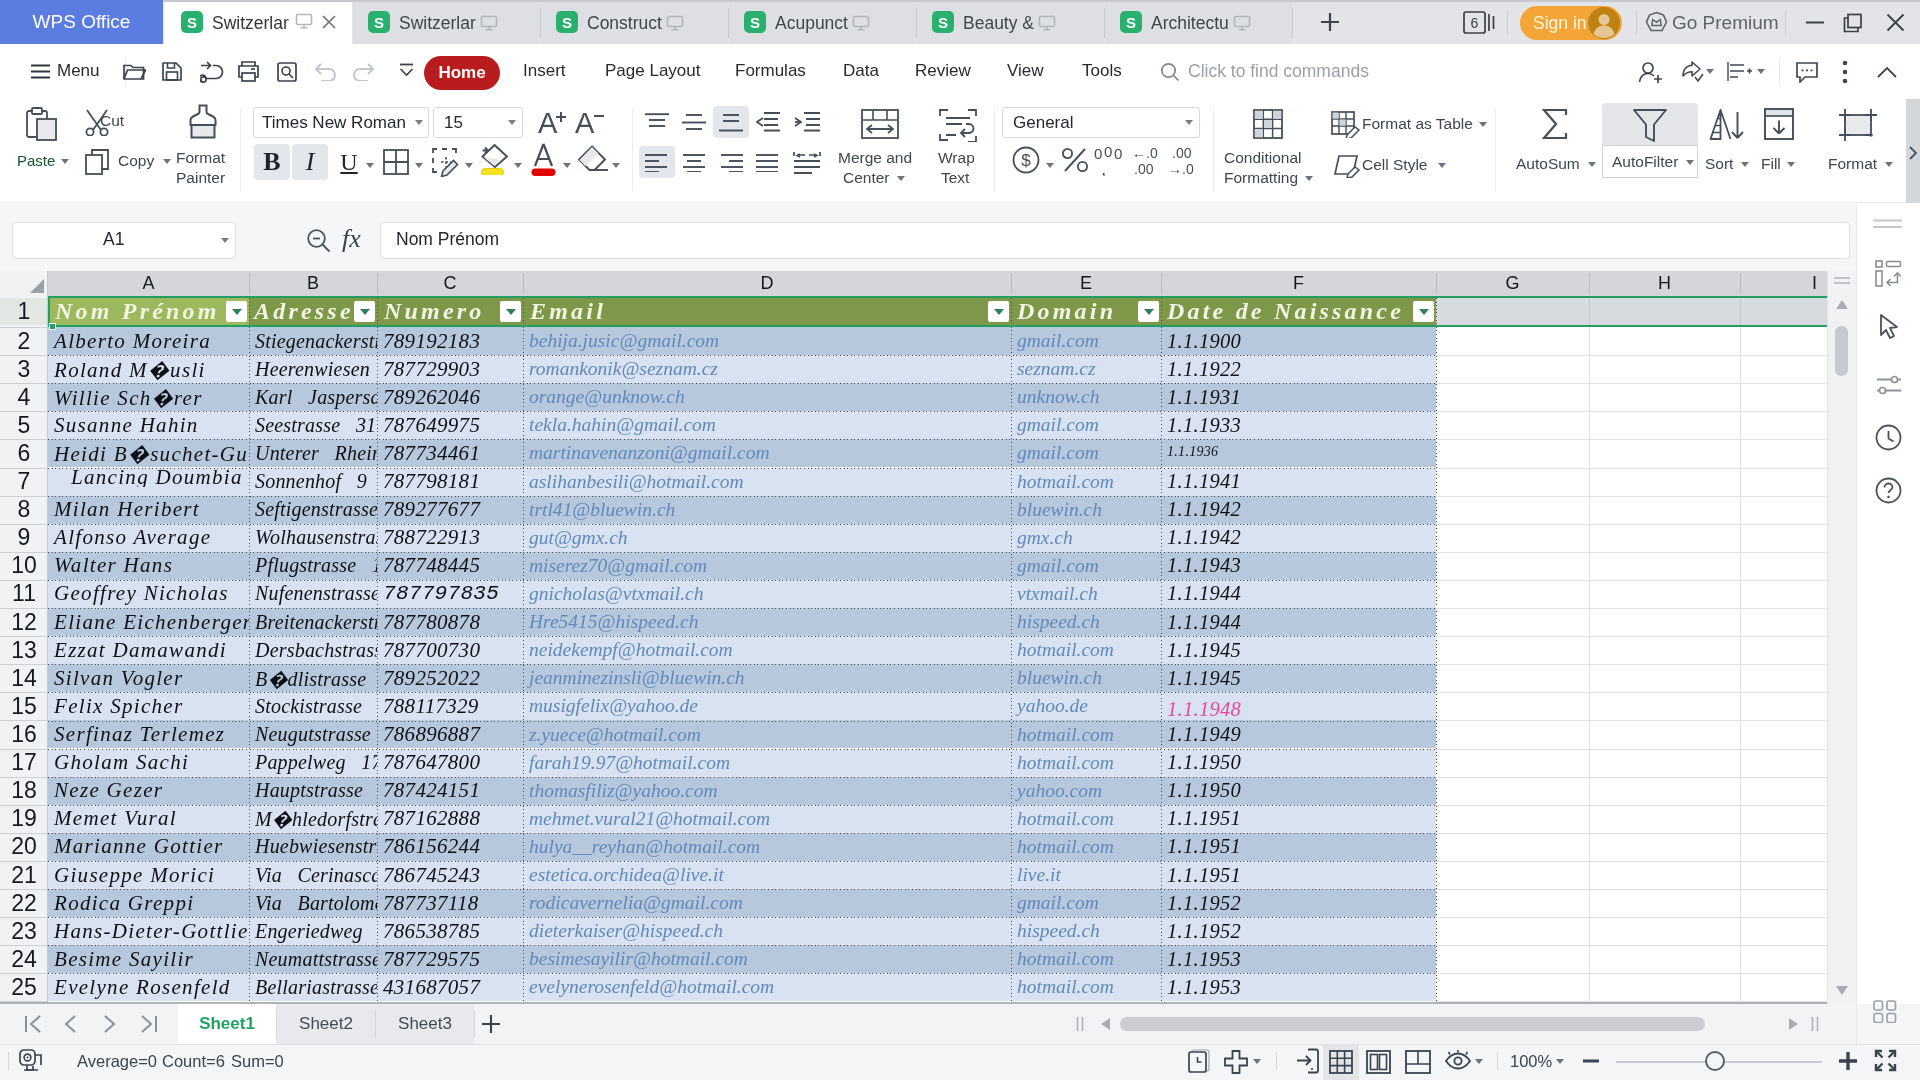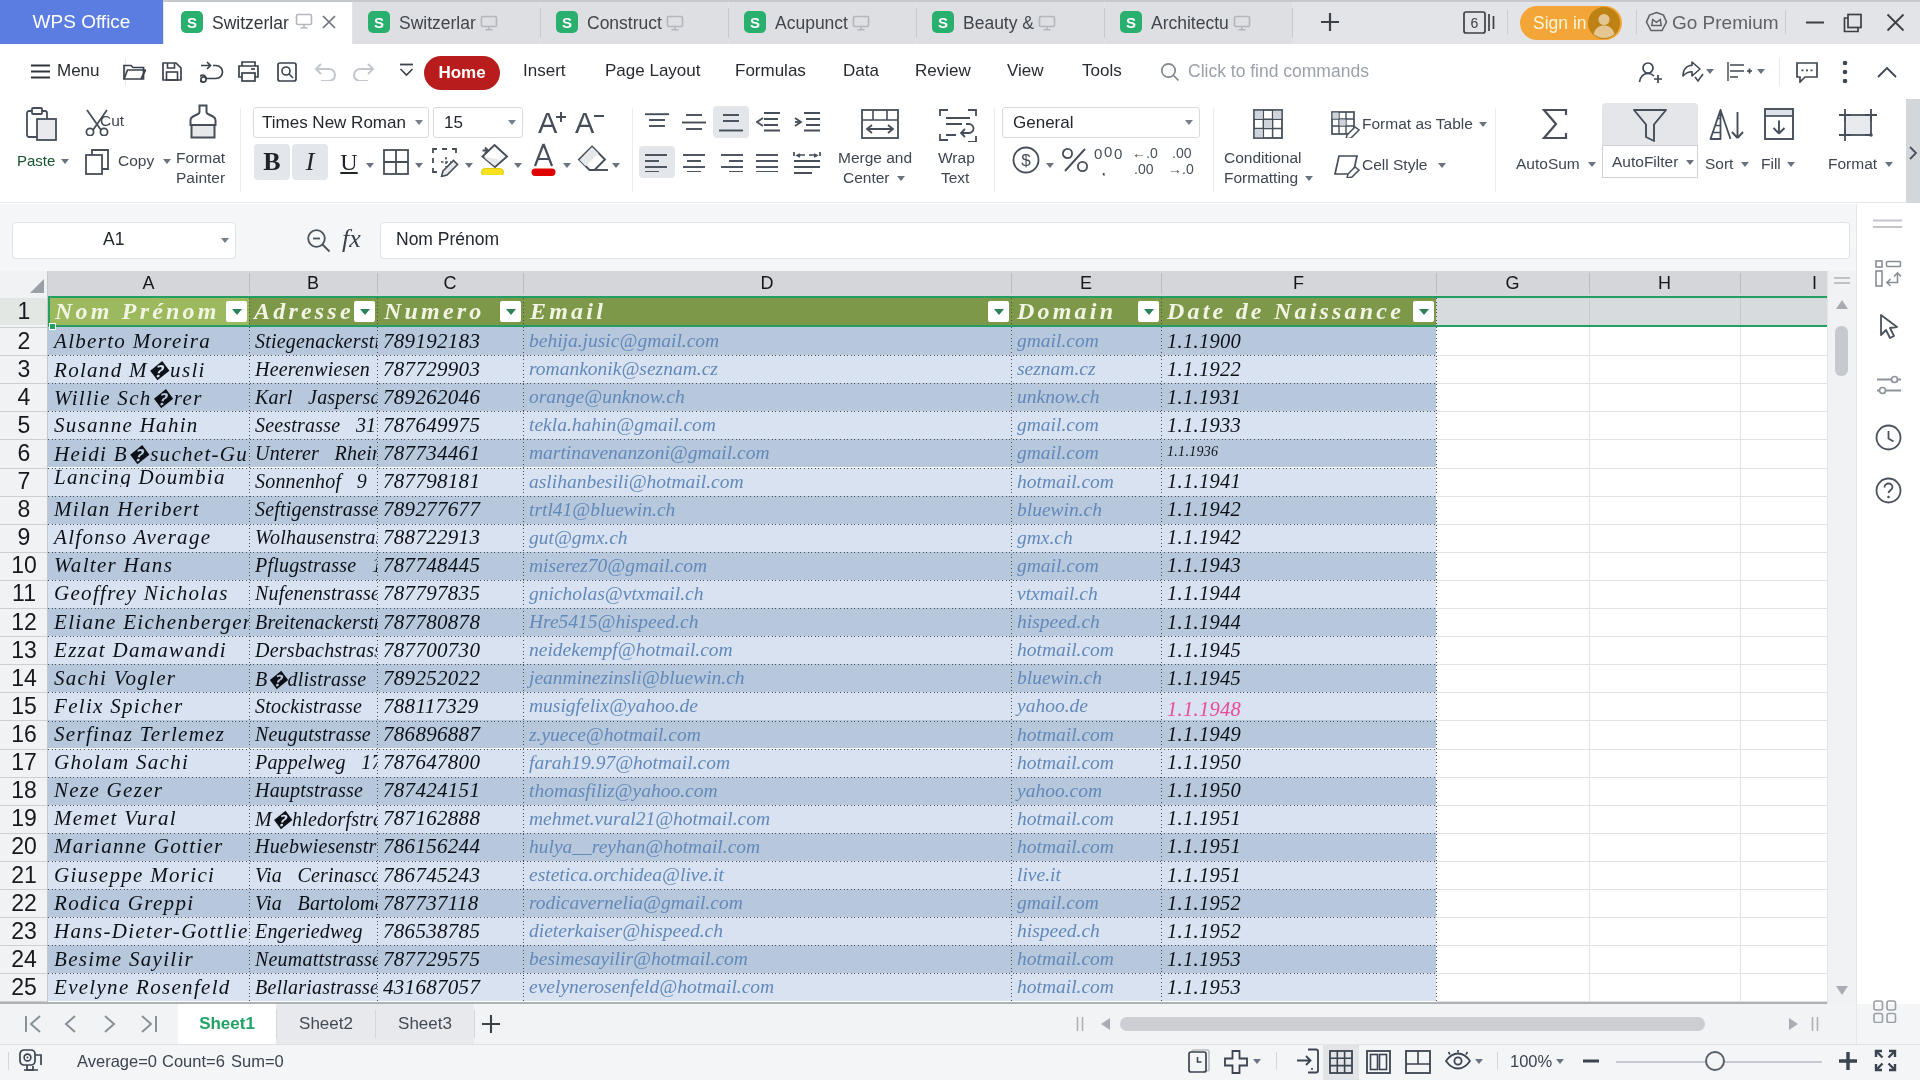--- a/index.html
+++ b/index.html
@@ -577,21 +577,21 @@
 <div class="ab" style="left:377px;top:411.3px;width:146px;height:28.1px;display:flex;align-items:center;overflow:hidden;padding-left:6px;font-family:'Liberation Serif',serif;font-style:italic;font-size:21px;letter-spacing:0.3px;color:#0d1117;white-space:pre">787649975</div>
 <div class="ab" style="left:523px;top:411.3px;width:488px;height:28.1px;display:flex;align-items:center;overflow:hidden;padding-left:6px;font-family:'Liberation Serif',serif;font-style:italic;font-size:19.5px;letter-spacing:0px;color:#6189b9;white-space:pre">tekla.hahin@gmail.com</div>
 <div class="ab" style="left:1011px;top:411.3px;width:150px;height:28.1px;display:flex;align-items:center;overflow:hidden;padding-left:6px;font-family:'Liberation Serif',serif;font-style:italic;font-size:19.5px;letter-spacing:0px;color:#6189b9;white-space:pre">gmail.com</div>
 <div class="ab" style="left:1161px;top:411.3px;width:275px;height:28.1px;display:flex;align-items:center;overflow:hidden;padding-left:6px;font-family:'Liberation Serif',serif;font-style:italic;font-size:20.5px;letter-spacing:0.3px;color:#0d1117;white-space:pre">1.1.1933</div>
 <div class="ab" style="left:48px;top:439.4px;width:201px;height:28.1px;display:flex;align-items:center;overflow:hidden;padding-left:6px;font-family:'Liberation Serif',serif;font-style:italic;font-size:21px;letter-spacing:1.3px;color:#0d1117;white-space:pre">Heidi B�suchet-Gunschhau</div>
 <div class="ab" style="left:249px;top:439.4px;width:128px;height:28.1px;display:flex;align-items:center;overflow:hidden;padding-left:6px;font-family:'Liberation Serif',serif;font-style:italic;font-size:20px;letter-spacing:0.2px;color:#0d1117;white-space:pre">Unterer   Rheinweg</div>
 <div class="ab" style="left:377px;top:439.4px;width:146px;height:28.1px;display:flex;align-items:center;overflow:hidden;padding-left:6px;font-family:'Liberation Serif',serif;font-style:italic;font-size:21px;letter-spacing:0.3px;color:#0d1117;white-space:pre">787734461</div>
 <div class="ab" style="left:523px;top:439.4px;width:488px;height:28.1px;display:flex;align-items:center;overflow:hidden;padding-left:6px;font-family:'Liberation Serif',serif;font-style:italic;font-size:19.5px;letter-spacing:0px;color:#6189b9;white-space:pre">martinavenanzoni@gmail.com</div>
 <div class="ab" style="left:1011px;top:439.4px;width:150px;height:28.1px;display:flex;align-items:center;overflow:hidden;padding-left:6px;font-family:'Liberation Serif',serif;font-style:italic;font-size:19.5px;letter-spacing:0px;color:#6189b9;white-space:pre">gmail.com</div>
 <div class="ab" style="left:1161px;top:439.4px;width:275px;height:26px;display:flex;align-items:center;overflow:hidden;padding-left:6px;font-family:'Liberation Serif',serif;font-style:italic;font-size:14px;letter-spacing:0.3px;color:#0d1117;white-space:pre">1.1.1936</div>
-<div class="ab" style="left:48px;top:467.5px;width:201px;height:19px;display:flex;align-items:center;overflow:hidden;padding-left:6px;font-family:'Liberation Serif',serif;font-style:italic;font-size:21px;letter-spacing:1.3px;color:#0d1117;white-space:pre">Lancing Doumbia</div>
+<div class="ab" style="left:48px;top:467.5px;width:201px;height:19px;display:flex;align-items:center;overflow:hidden;padding-left:23px;font-family:'Liberation Serif',serif;font-style:italic;font-size:21px;letter-spacing:1.3px;color:#0d1117;white-space:pre">Lancing Doumbia</div>
 <div class="ab" style="left:249px;top:467.5px;width:128px;height:28.1px;display:flex;align-items:center;overflow:hidden;padding-left:6px;font-family:'Liberation Serif',serif;font-style:italic;font-size:20px;letter-spacing:0.2px;color:#0d1117;white-space:pre">Sonnenhof   9   ,</div>
 <div class="ab" style="left:377px;top:467.5px;width:146px;height:28.1px;display:flex;align-items:center;overflow:hidden;padding-left:6px;font-family:'Liberation Serif',serif;font-style:italic;font-size:21px;letter-spacing:0.3px;color:#0d1117;white-space:pre">787798181</div>
 <div class="ab" style="left:523px;top:467.5px;width:488px;height:28.1px;display:flex;align-items:center;overflow:hidden;padding-left:6px;font-family:'Liberation Serif',serif;font-style:italic;font-size:19.5px;letter-spacing:0px;color:#6189b9;white-space:pre">aslihanbesili@hotmail.com</div>
 <div class="ab" style="left:1011px;top:467.5px;width:150px;height:28.1px;display:flex;align-items:center;overflow:hidden;padding-left:6px;font-family:'Liberation Serif',serif;font-style:italic;font-size:19.5px;letter-spacing:0px;color:#6189b9;white-space:pre">hotmail.com</div>
 <div class="ab" style="left:1161px;top:467.5px;width:275px;height:28.1px;display:flex;align-items:center;overflow:hidden;padding-left:6px;font-family:'Liberation Serif',serif;font-style:italic;font-size:20.5px;letter-spacing:0.3px;color:#0d1117;white-space:pre">1.1.1941</div>
 <div class="ab" style="left:48px;top:495.6px;width:201px;height:28.1px;display:flex;align-items:center;overflow:hidden;padding-left:6px;font-family:'Liberation Serif',serif;font-style:italic;font-size:21px;letter-spacing:1.3px;color:#0d1117;white-space:pre">Milan Heribert</div>
 <div class="ab" style="left:249px;top:495.6px;width:128px;height:28.1px;display:flex;align-items:center;overflow:hidden;padding-left:6px;font-family:'Liberation Serif',serif;font-style:italic;font-size:20px;letter-spacing:0.2px;color:#0d1117;white-space:pre">Seftigenstrasse</div>
 <div class="ab" style="left:377px;top:495.6px;width:146px;height:28.1px;display:flex;align-items:center;overflow:hidden;padding-left:6px;font-family:'Liberation Serif',serif;font-style:italic;font-size:21px;letter-spacing:0.3px;color:#0d1117;white-space:pre">789277677</div>
 <div class="ab" style="left:523px;top:495.6px;width:488px;height:28.1px;display:flex;align-items:center;overflow:hidden;padding-left:6px;font-family:'Liberation Serif',serif;font-style:italic;font-size:19.5px;letter-spacing:0px;color:#6189b9;white-space:pre">trtl41@bluewin.ch</div>
 <div class="ab" style="left:1011px;top:495.6px;width:150px;height:28.1px;display:flex;align-items:center;overflow:hidden;padding-left:6px;font-family:'Liberation Serif',serif;font-style:italic;font-size:19.5px;letter-spacing:0px;color:#6189b9;white-space:pre">bluewin.ch</div>
@@ -603,37 +603,37 @@
 <div class="ab" style="left:1011px;top:523.7px;width:150px;height:28.1px;display:flex;align-items:center;overflow:hidden;padding-left:6px;font-family:'Liberation Serif',serif;font-style:italic;font-size:19.5px;letter-spacing:0px;color:#6189b9;white-space:pre">gmx.ch</div>
 <div class="ab" style="left:1161px;top:523.7px;width:275px;height:28.1px;display:flex;align-items:center;overflow:hidden;padding-left:6px;font-family:'Liberation Serif',serif;font-style:italic;font-size:20.5px;letter-spacing:0.3px;color:#0d1117;white-space:pre">1.1.1942</div>
 <div class="ab" style="left:48px;top:551.8px;width:201px;height:28.1px;display:flex;align-items:center;overflow:hidden;padding-left:6px;font-family:'Liberation Serif',serif;font-style:italic;font-size:21px;letter-spacing:1.3px;color:#0d1117;white-space:pre">Walter Hans</div>
 <div class="ab" style="left:249px;top:551.8px;width:128px;height:28.1px;display:flex;align-items:center;overflow:hidden;padding-left:6px;font-family:'Liberation Serif',serif;font-style:italic;font-size:20px;letter-spacing:0.2px;color:#0d1117;white-space:pre">Pflugstrasse   18</div>
 <div class="ab" style="left:377px;top:551.8px;width:146px;height:28.1px;display:flex;align-items:center;overflow:hidden;padding-left:6px;font-family:'Liberation Serif',serif;font-style:italic;font-size:21px;letter-spacing:0.3px;color:#0d1117;white-space:pre">787748445</div>
 <div class="ab" style="left:523px;top:551.8px;width:488px;height:28.1px;display:flex;align-items:center;overflow:hidden;padding-left:6px;font-family:'Liberation Serif',serif;font-style:italic;font-size:19.5px;letter-spacing:0px;color:#6189b9;white-space:pre">miserez70@gmail.com</div>
 <div class="ab" style="left:1011px;top:551.8px;width:150px;height:28.1px;display:flex;align-items:center;overflow:hidden;padding-left:6px;font-family:'Liberation Serif',serif;font-style:italic;font-size:19.5px;letter-spacing:0px;color:#6189b9;white-space:pre">gmail.com</div>
 <div class="ab" style="left:1161px;top:551.8px;width:275px;height:28.1px;display:flex;align-items:center;overflow:hidden;padding-left:6px;font-family:'Liberation Serif',serif;font-style:italic;font-size:20.5px;letter-spacing:0.3px;color:#0d1117;white-space:pre">1.1.1943</div>
 <div class="ab" style="left:48px;top:579.9px;width:201px;height:28.1px;display:flex;align-items:center;overflow:hidden;padding-left:6px;font-family:'Liberation Serif',serif;font-style:italic;font-size:21px;letter-spacing:1.3px;color:#0d1117;white-space:pre">Geoffrey Nicholas</div>
 <div class="ab" style="left:249px;top:579.9px;width:128px;height:28.1px;display:flex;align-items:center;overflow:hidden;padding-left:6px;font-family:'Liberation Serif',serif;font-style:italic;font-size:20px;letter-spacing:0.2px;color:#0d1117;white-space:pre">Nufenenstrasse</div>
-<div class="ab" style="left:377px;top:579.9px;width:146px;height:28.1px;display:flex;align-items:center;overflow:hidden;padding-left:6px;font-family:Liberation Serif, serif;font-style:italic;font-size:21px;letter-spacing:0.3px;color:#0d1117;white-space:pre">787797835</div>
+<div class="ab" style="left:377px;top:579.9px;width:146px;height:28.1px;display:flex;align-items:center;overflow:hidden;padding-left:6px;font-family:Liberation Mono, monospace;font-style:italic;font-size:21px;letter-spacing:0.3px;color:#0d1117;white-space:pre">787797835</div>
 <div class="ab" style="left:523px;top:579.9px;width:488px;height:28.1px;display:flex;align-items:center;overflow:hidden;padding-left:6px;font-family:'Liberation Serif',serif;font-style:italic;font-size:19.5px;letter-spacing:0px;color:#6189b9;white-space:pre">gnicholas@vtxmail.ch</div>
 <div class="ab" style="left:1011px;top:579.9px;width:150px;height:28.1px;display:flex;align-items:center;overflow:hidden;padding-left:6px;font-family:'Liberation Serif',serif;font-style:italic;font-size:19.5px;letter-spacing:0px;color:#6189b9;white-space:pre">vtxmail.ch</div>
 <div class="ab" style="left:1161px;top:579.9px;width:275px;height:28.1px;display:flex;align-items:center;overflow:hidden;padding-left:6px;font-family:'Liberation Serif',serif;font-style:italic;font-size:20.5px;letter-spacing:0.3px;color:#0d1117;white-space:pre">1.1.1944</div>
 <div class="ab" style="left:48px;top:608.0px;width:201px;height:28.1px;display:flex;align-items:center;overflow:hidden;padding-left:6px;font-family:'Liberation Serif',serif;font-style:italic;font-size:21px;letter-spacing:1.3px;color:#0d1117;white-space:pre">Eliane Eichenberger</div>
 <div class="ab" style="left:249px;top:608.0px;width:128px;height:28.1px;display:flex;align-items:center;overflow:hidden;padding-left:6px;font-family:'Liberation Serif',serif;font-style:italic;font-size:20px;letter-spacing:0.2px;color:#0d1117;white-space:pre">Breitenackerstrasse</div>
 <div class="ab" style="left:377px;top:608.0px;width:146px;height:28.1px;display:flex;align-items:center;overflow:hidden;padding-left:6px;font-family:'Liberation Serif',serif;font-style:italic;font-size:21px;letter-spacing:0.3px;color:#0d1117;white-space:pre">787780878</div>
 <div class="ab" style="left:523px;top:608.0px;width:488px;height:28.1px;display:flex;align-items:center;overflow:hidden;padding-left:6px;font-family:'Liberation Serif',serif;font-style:italic;font-size:19.5px;letter-spacing:0px;color:#6189b9;white-space:pre">Hre5415@hispeed.ch</div>
 <div class="ab" style="left:1011px;top:608.0px;width:150px;height:28.1px;display:flex;align-items:center;overflow:hidden;padding-left:6px;font-family:'Liberation Serif',serif;font-style:italic;font-size:19.5px;letter-spacing:0px;color:#6189b9;white-space:pre">hispeed.ch</div>
 <div class="ab" style="left:1161px;top:608.0px;width:275px;height:28.1px;display:flex;align-items:center;overflow:hidden;padding-left:6px;font-family:'Liberation Serif',serif;font-style:italic;font-size:20.5px;letter-spacing:0.3px;color:#0d1117;white-space:pre">1.1.1944</div>
 <div class="ab" style="left:48px;top:636.1px;width:201px;height:28.1px;display:flex;align-items:center;overflow:hidden;padding-left:6px;font-family:'Liberation Serif',serif;font-style:italic;font-size:21px;letter-spacing:1.3px;color:#0d1117;white-space:pre">Ezzat Damawandi</div>
 <div class="ab" style="left:249px;top:636.1px;width:128px;height:28.1px;display:flex;align-items:center;overflow:hidden;padding-left:6px;font-family:'Liberation Serif',serif;font-style:italic;font-size:20px;letter-spacing:0.2px;color:#0d1117;white-space:pre">Dersbachstrasse</div>
 <div class="ab" style="left:377px;top:636.1px;width:146px;height:28.1px;display:flex;align-items:center;overflow:hidden;padding-left:6px;font-family:'Liberation Serif',serif;font-style:italic;font-size:21px;letter-spacing:0.3px;color:#0d1117;white-space:pre">787700730</div>
 <div class="ab" style="left:523px;top:636.1px;width:488px;height:28.1px;display:flex;align-items:center;overflow:hidden;padding-left:6px;font-family:'Liberation Serif',serif;font-style:italic;font-size:19.5px;letter-spacing:0px;color:#6189b9;white-space:pre">neidekempf@hotmail.com</div>
 <div class="ab" style="left:1011px;top:636.1px;width:150px;height:28.1px;display:flex;align-items:center;overflow:hidden;padding-left:6px;font-family:'Liberation Serif',serif;font-style:italic;font-size:19.5px;letter-spacing:0px;color:#6189b9;white-space:pre">hotmail.com</div>
 <div class="ab" style="left:1161px;top:636.1px;width:275px;height:28.1px;display:flex;align-items:center;overflow:hidden;padding-left:6px;font-family:'Liberation Serif',serif;font-style:italic;font-size:20.5px;letter-spacing:0.3px;color:#0d1117;white-space:pre">1.1.1945</div>
-<div class="ab" style="left:48px;top:664.2px;width:201px;height:28.1px;display:flex;align-items:center;overflow:hidden;padding-left:6px;font-family:'Liberation Serif',serif;font-style:italic;font-size:21px;letter-spacing:1.3px;color:#0d1117;white-space:pre">Sachi Vogler</div>
+<div class="ab" style="left:48px;top:664.2px;width:201px;height:28.1px;display:flex;align-items:center;overflow:hidden;padding-left:6px;font-family:'Liberation Serif',serif;font-style:italic;font-size:21px;letter-spacing:1.3px;color:#0d1117;white-space:pre">Silvan Vogler</div>
 <div class="ab" style="left:249px;top:664.2px;width:128px;height:28.1px;display:flex;align-items:center;overflow:hidden;padding-left:6px;font-family:'Liberation Serif',serif;font-style:italic;font-size:20px;letter-spacing:0.2px;color:#0d1117;white-space:pre">B�dlistrasse   6</div>
 <div class="ab" style="left:377px;top:664.2px;width:146px;height:28.1px;display:flex;align-items:center;overflow:hidden;padding-left:6px;font-family:'Liberation Serif',serif;font-style:italic;font-size:21px;letter-spacing:0.3px;color:#0d1117;white-space:pre">789252022</div>
 <div class="ab" style="left:523px;top:664.2px;width:488px;height:28.1px;display:flex;align-items:center;overflow:hidden;padding-left:6px;font-family:'Liberation Serif',serif;font-style:italic;font-size:19.5px;letter-spacing:0px;color:#6189b9;white-space:pre">jeanminezinsli@bluewin.ch</div>
 <div class="ab" style="left:1011px;top:664.2px;width:150px;height:28.1px;display:flex;align-items:center;overflow:hidden;padding-left:6px;font-family:'Liberation Serif',serif;font-style:italic;font-size:19.5px;letter-spacing:0px;color:#6189b9;white-space:pre">bluewin.ch</div>
 <div class="ab" style="left:1161px;top:664.2px;width:275px;height:28.1px;display:flex;align-items:center;overflow:hidden;padding-left:6px;font-family:'Liberation Serif',serif;font-style:italic;font-size:20.5px;letter-spacing:0.3px;color:#0d1117;white-space:pre">1.1.1945</div>
 <div class="ab" style="left:48px;top:692.4px;width:201px;height:28.1px;display:flex;align-items:center;overflow:hidden;padding-left:6px;font-family:'Liberation Serif',serif;font-style:italic;font-size:21px;letter-spacing:1.3px;color:#0d1117;white-space:pre">Felix Spicher</div>
 <div class="ab" style="left:249px;top:692.4px;width:128px;height:28.1px;display:flex;align-items:center;overflow:hidden;padding-left:6px;font-family:'Liberation Serif',serif;font-style:italic;font-size:20px;letter-spacing:0.2px;color:#0d1117;white-space:pre">Stockistrasse   7</div>
 <div class="ab" style="left:377px;top:692.4px;width:146px;height:28.1px;display:flex;align-items:center;overflow:hidden;padding-left:6px;font-family:'Liberation Serif',serif;font-style:italic;font-size:21px;letter-spacing:0.3px;color:#0d1117;white-space:pre">788117329</div>
 <div class="ab" style="left:523px;top:692.4px;width:488px;height:28.1px;display:flex;align-items:center;overflow:hidden;padding-left:6px;font-family:'Liberation Serif',serif;font-style:italic;font-size:19.5px;letter-spacing:0px;color:#6189b9;white-space:pre">musigfelix@yahoo.de</div>
 <div class="ab" style="left:1011px;top:692.4px;width:150px;height:28.1px;display:flex;align-items:center;overflow:hidden;padding-left:6px;font-family:'Liberation Serif',serif;font-style:italic;font-size:19.5px;letter-spacing:0px;color:#6189b9;white-space:pre">yahoo.de</div>

